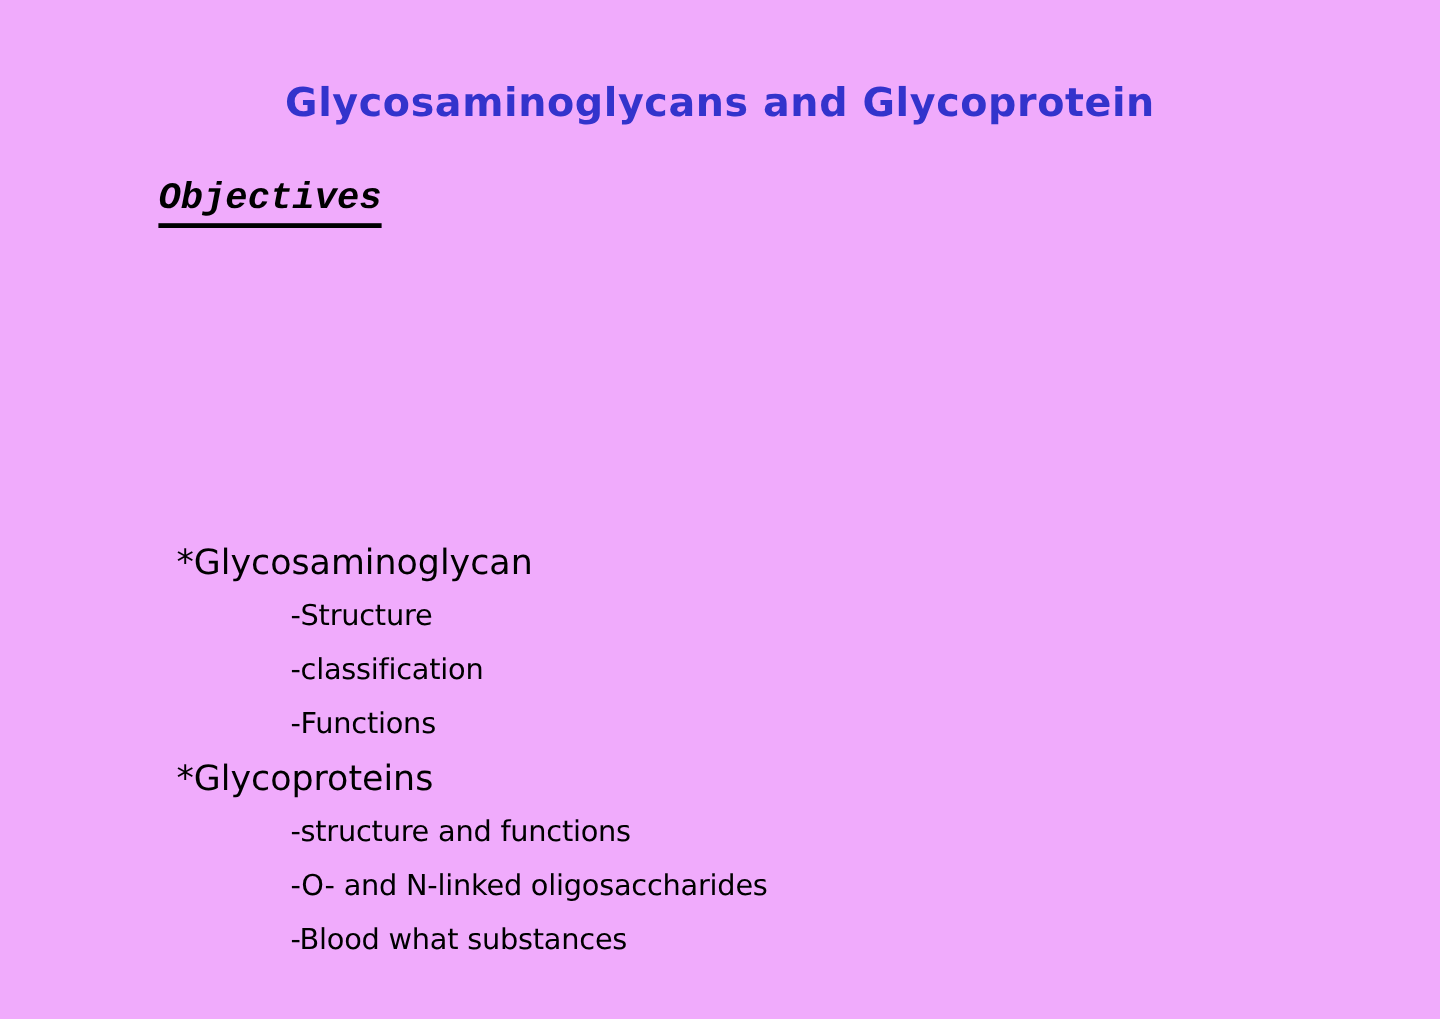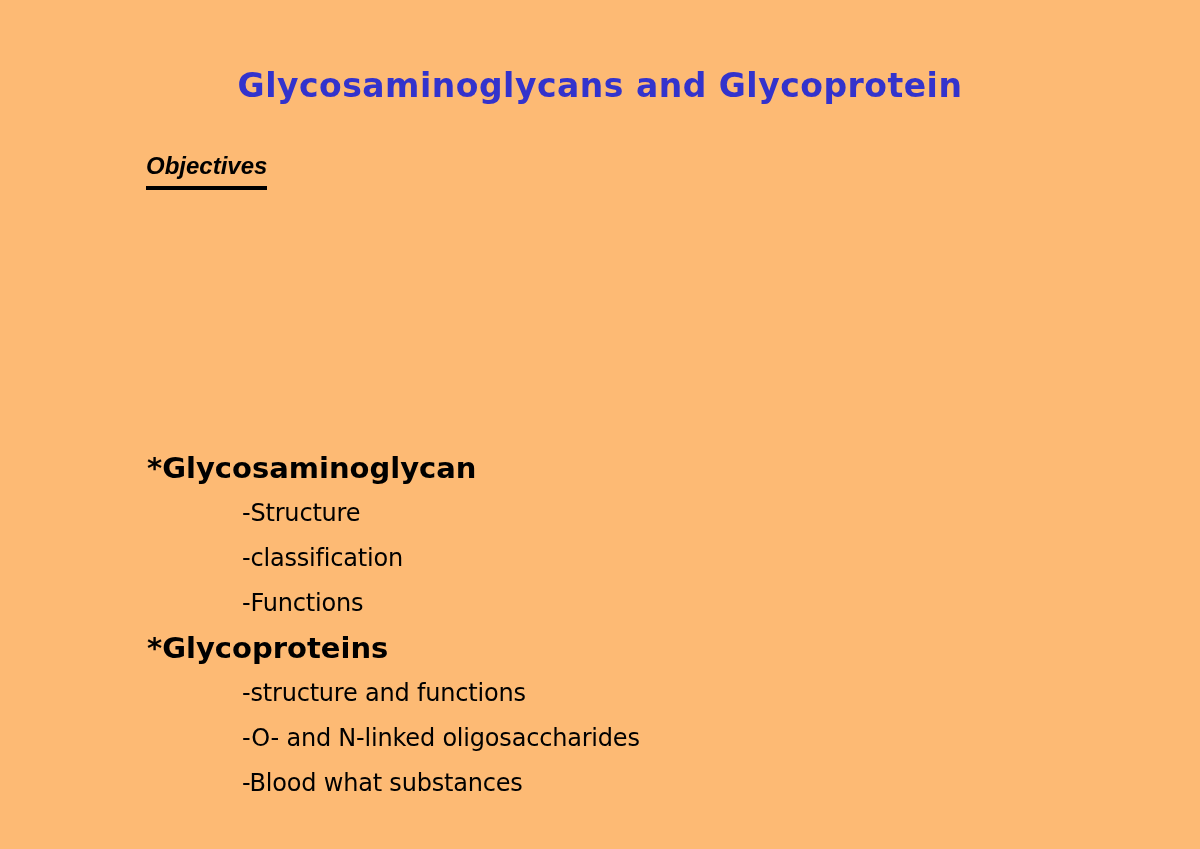--- a/index.html
+++ b/index.html
@@ -34,25 +34,25 @@
     font-size: 33px;
     letter-spacing: 0.5px;
     line-height: 40px;
     white-space: nowrap;
   }
 
   
   .objectives-heading {
     position: absolute;
     top: 148px;
-    left: 146px;
-    font-family: Liberation Sans, sans-serif;
+    left: 132px;
+    font-family: Liberation Mono, monospace;
     font-weight: bold;
     font-style: italic;
-    font-size: 24px;
+    font-size: 31px;
     line-height: 36px;
     color: #000000;
     padding-bottom: 2px;
     border-bottom: 4px solid #000000;
     white-space: nowrap;
   }
 
   
   .objectives-body {
     position: absolute;
@@ -76,41 +76,41 @@
     top: 446px;
     left: 0;
     width: 1200px;
   }
   .outline-section {
     margin: 0;
   }
   .section-heading {
     margin-left: 147px;
     font-family: "DejaVu Sans", sans-serif;
-    font-weight: bold;
+    font-weight: normal;
     font-size: 29px;
     line-height: 45px;
     color: #000000;
     white-space: nowrap;
   }
   .section-item {
     margin-left: 242px;
     font-family: "DejaVu Sans", sans-serif;
     font-weight: normal;
     font-size: 24px;
     line-height: 45px;
     color: #000000;
     white-space: nowrap;
     letter-spacing: -0.2px;
   }
 </style>
 </head>
 <body>
 
-<div class="slide" style="background: #fdba74;">
+<div class="slide" style="background: #f0abfc;">
 
   <div class="slide-title" style="color: rgb(51, 51, 204);">Glycosaminoglycans and Glycoprotein</div>
 
   <div class="objectives-heading">Objectives</div>
 
 
   <div class="outline">
 
     <div class="outline-section">
       <div class="section-heading">*Glycosaminoglycan</div>

